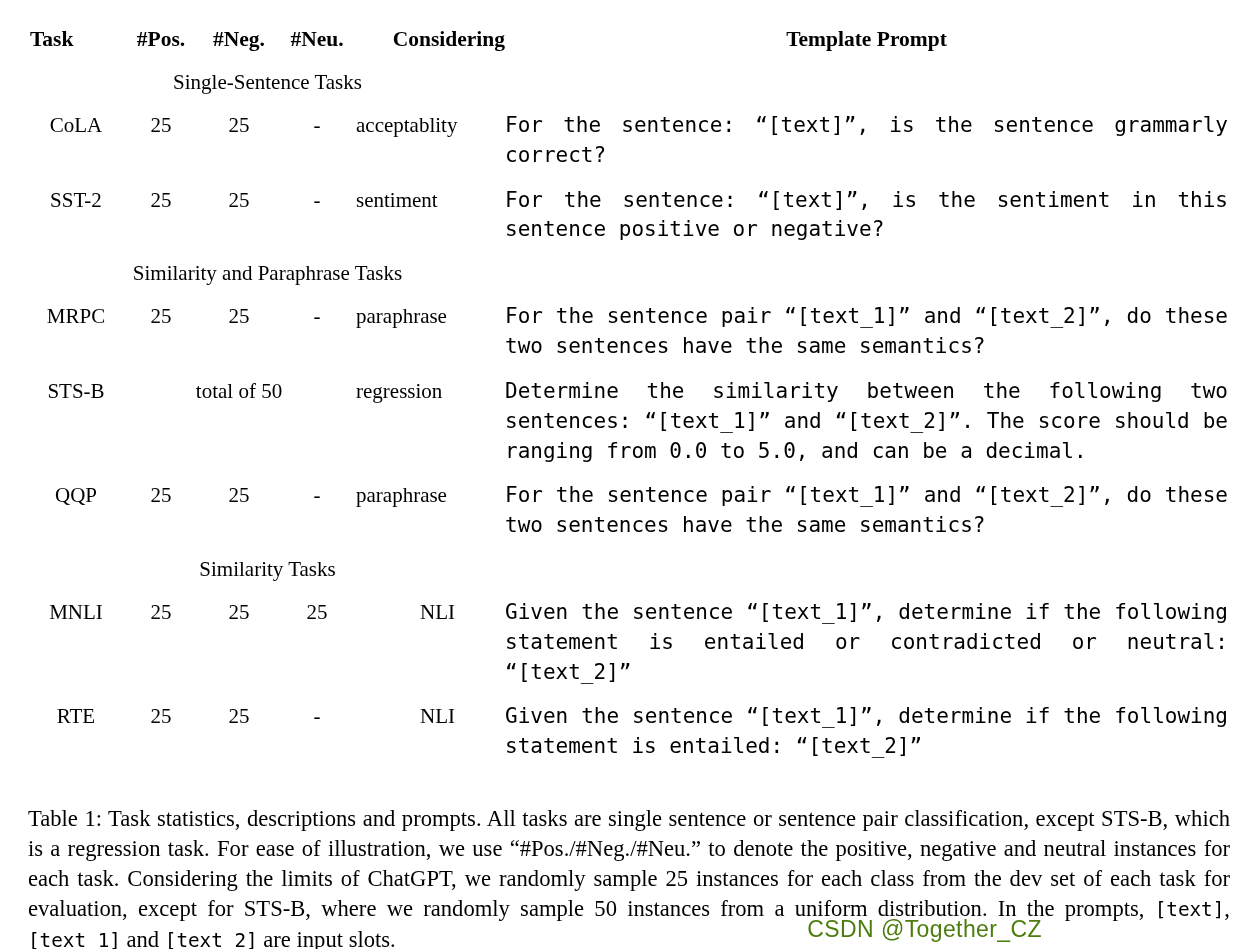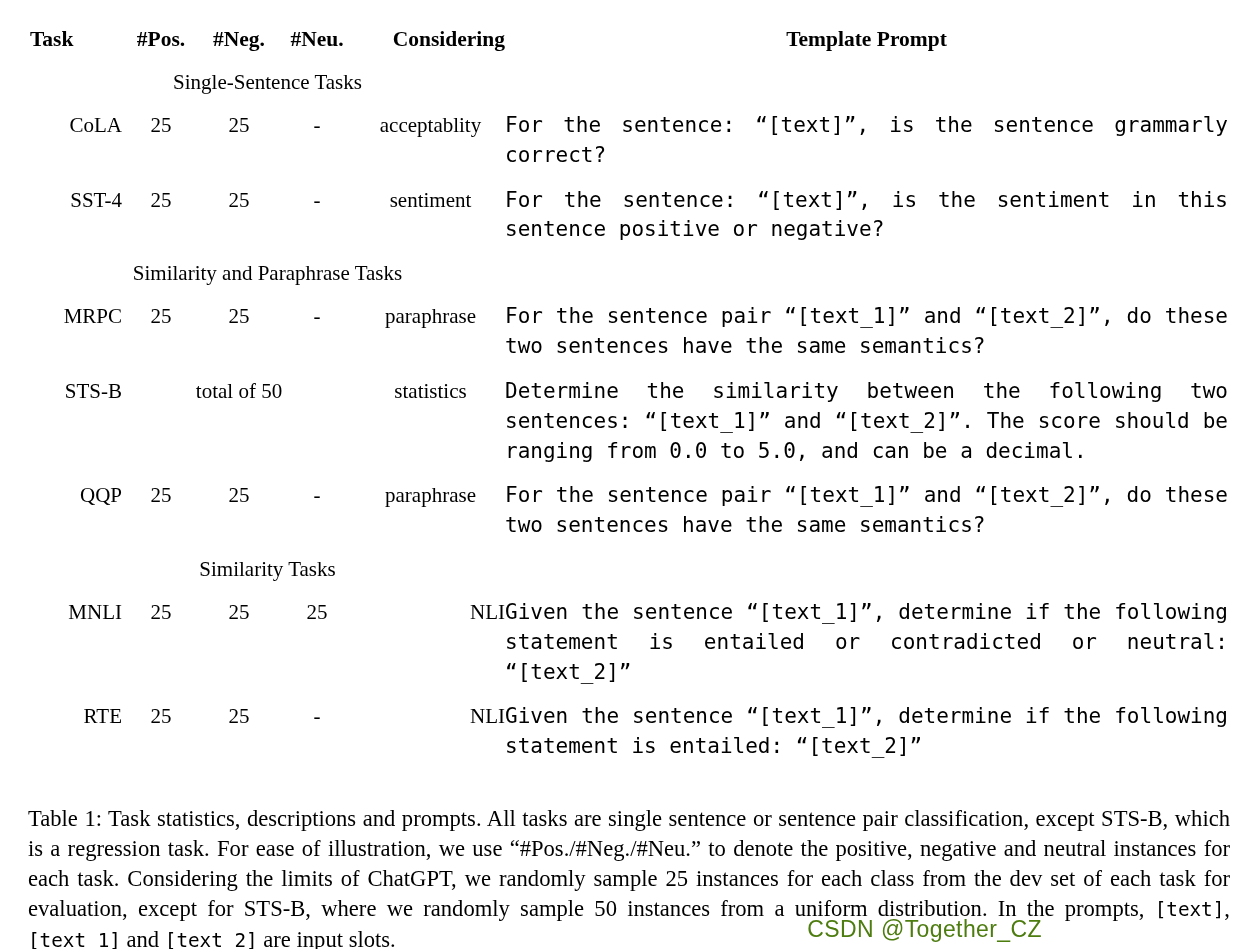--- a/index.html
+++ b/index.html
@@ -75,25 +75,25 @@
     font-size: 21px;
   }
   td.group-label { text-align: center; }
 
   
   tr.data td {
     padding: 7px 0 8px 0;
     font-size: 21px;
     line-height: 1.42;
   }
-  td.d-task { text-align: right; padding-left: 10px; white-space: nowrap; }
+  td.d-task { text-align: center; padding-left: 10px; white-space: nowrap; }
   td.d-num  { text-align: center; }
   td.d-span { text-align: center; }
-  td.d-desc { text-align: center; padding-right: 4px; white-space: nowrap; }
-  td.d-desc.align-left { text-align: right; padding-left: 14px; padding-right: 0; }
+  td.d-desc { text-align: left; padding-right: 4px; white-space: nowrap; }
+  td.d-desc.align-left { text-align: center; padding-left: 14px; padding-right: 0; }
 
   td.d-tmpl {
     padding-left: 12px;
     padding-right: 8px;
     font-family: "DejaVu Sans Mono", "Liberation Mono", monospace;
     font-size: 17.1px;
     line-height: 1.62;
     text-align: justify;
     text-justify: inter-word;
     letter-spacing: 0px;
@@ -197,21 +197,21 @@
         <td class="d-num">-</td>
         <td class="d-desc">acceptablity</td>
         <td class="d-tmpl">For the sentence: “[text]”, is the sentence grammarly correct?</td>
       </tr>
       <tr>
         <td class="blank-rule-cell" colspan="5"></td>
         <td class="tmpl-rule-cell"></td>
       </tr>
 
       <tr class="data">
-        <td class="d-task">SST-4</td>
+        <td class="d-task">SST-2</td>
         <td class="d-num">25</td>
         <td class="d-num">25</td>
         <td class="d-num">-</td>
         <td class="d-desc">sentiment</td>
         <td class="d-tmpl">For the sentence: “[text]”, is the sentiment in this sentence positive or negative?</td>
       </tr>
 
       <tr class="rule-mid">
         <td colspan="6"></td>
       </tr>
@@ -233,21 +233,21 @@
         <td class="d-tmpl">For the sentence pair “[text_1]” and “[text_2]”, do these two sentences have the same semantics?</td>
       </tr>
       <tr>
         <td class="blank-rule-cell" colspan="5"></td>
         <td class="tmpl-rule-cell"></td>
       </tr>
 
       <tr class="data">
         <td class="d-task">STS-B</td>
         <td class="d-span" colspan="3">total of 50</td>
-        <td class="d-desc">statistics</td>
+        <td class="d-desc">regression</td>
         <td class="d-tmpl">Determine the similarity between the following two sentences: “[text_1]” and “[text_2]”. The score should be ranging from 0.0 to 5.0, and can be a decimal.</td>
       </tr>
       <tr>
         <td class="blank-rule-cell" colspan="5"></td>
         <td class="tmpl-rule-cell"></td>
       </tr>
 
       <tr class="data">
         <td class="d-task">QQP</td>
         <td class="d-num">25</td>

